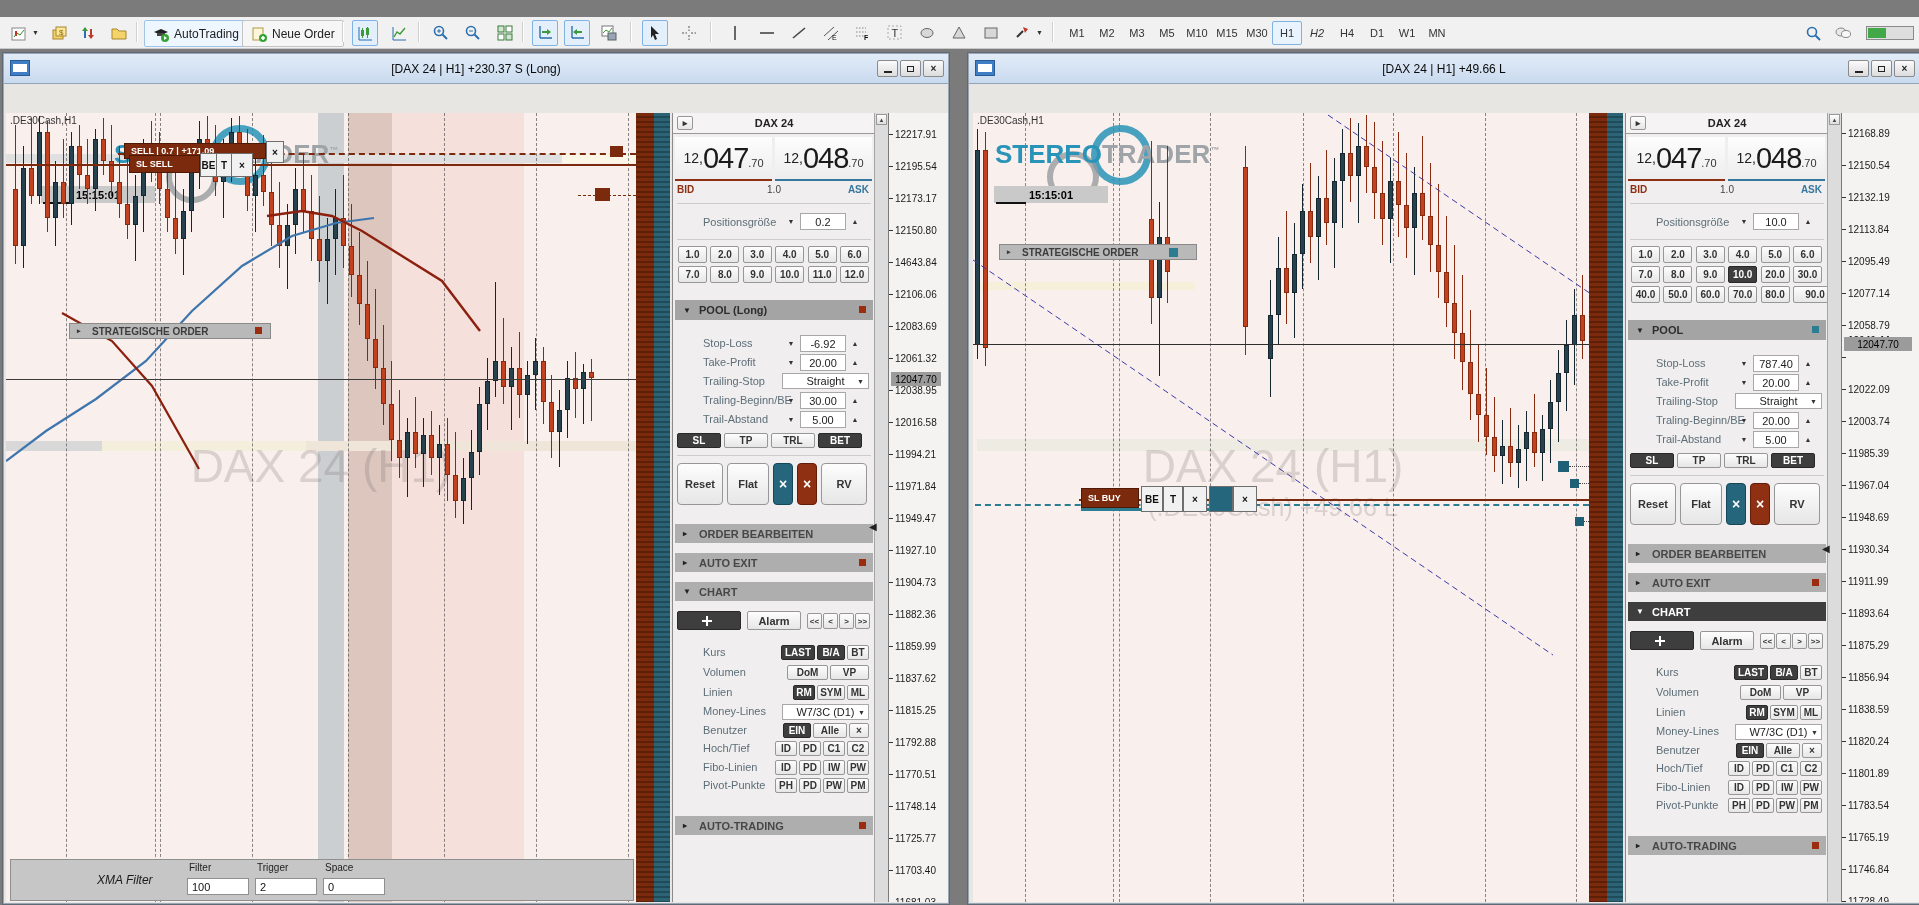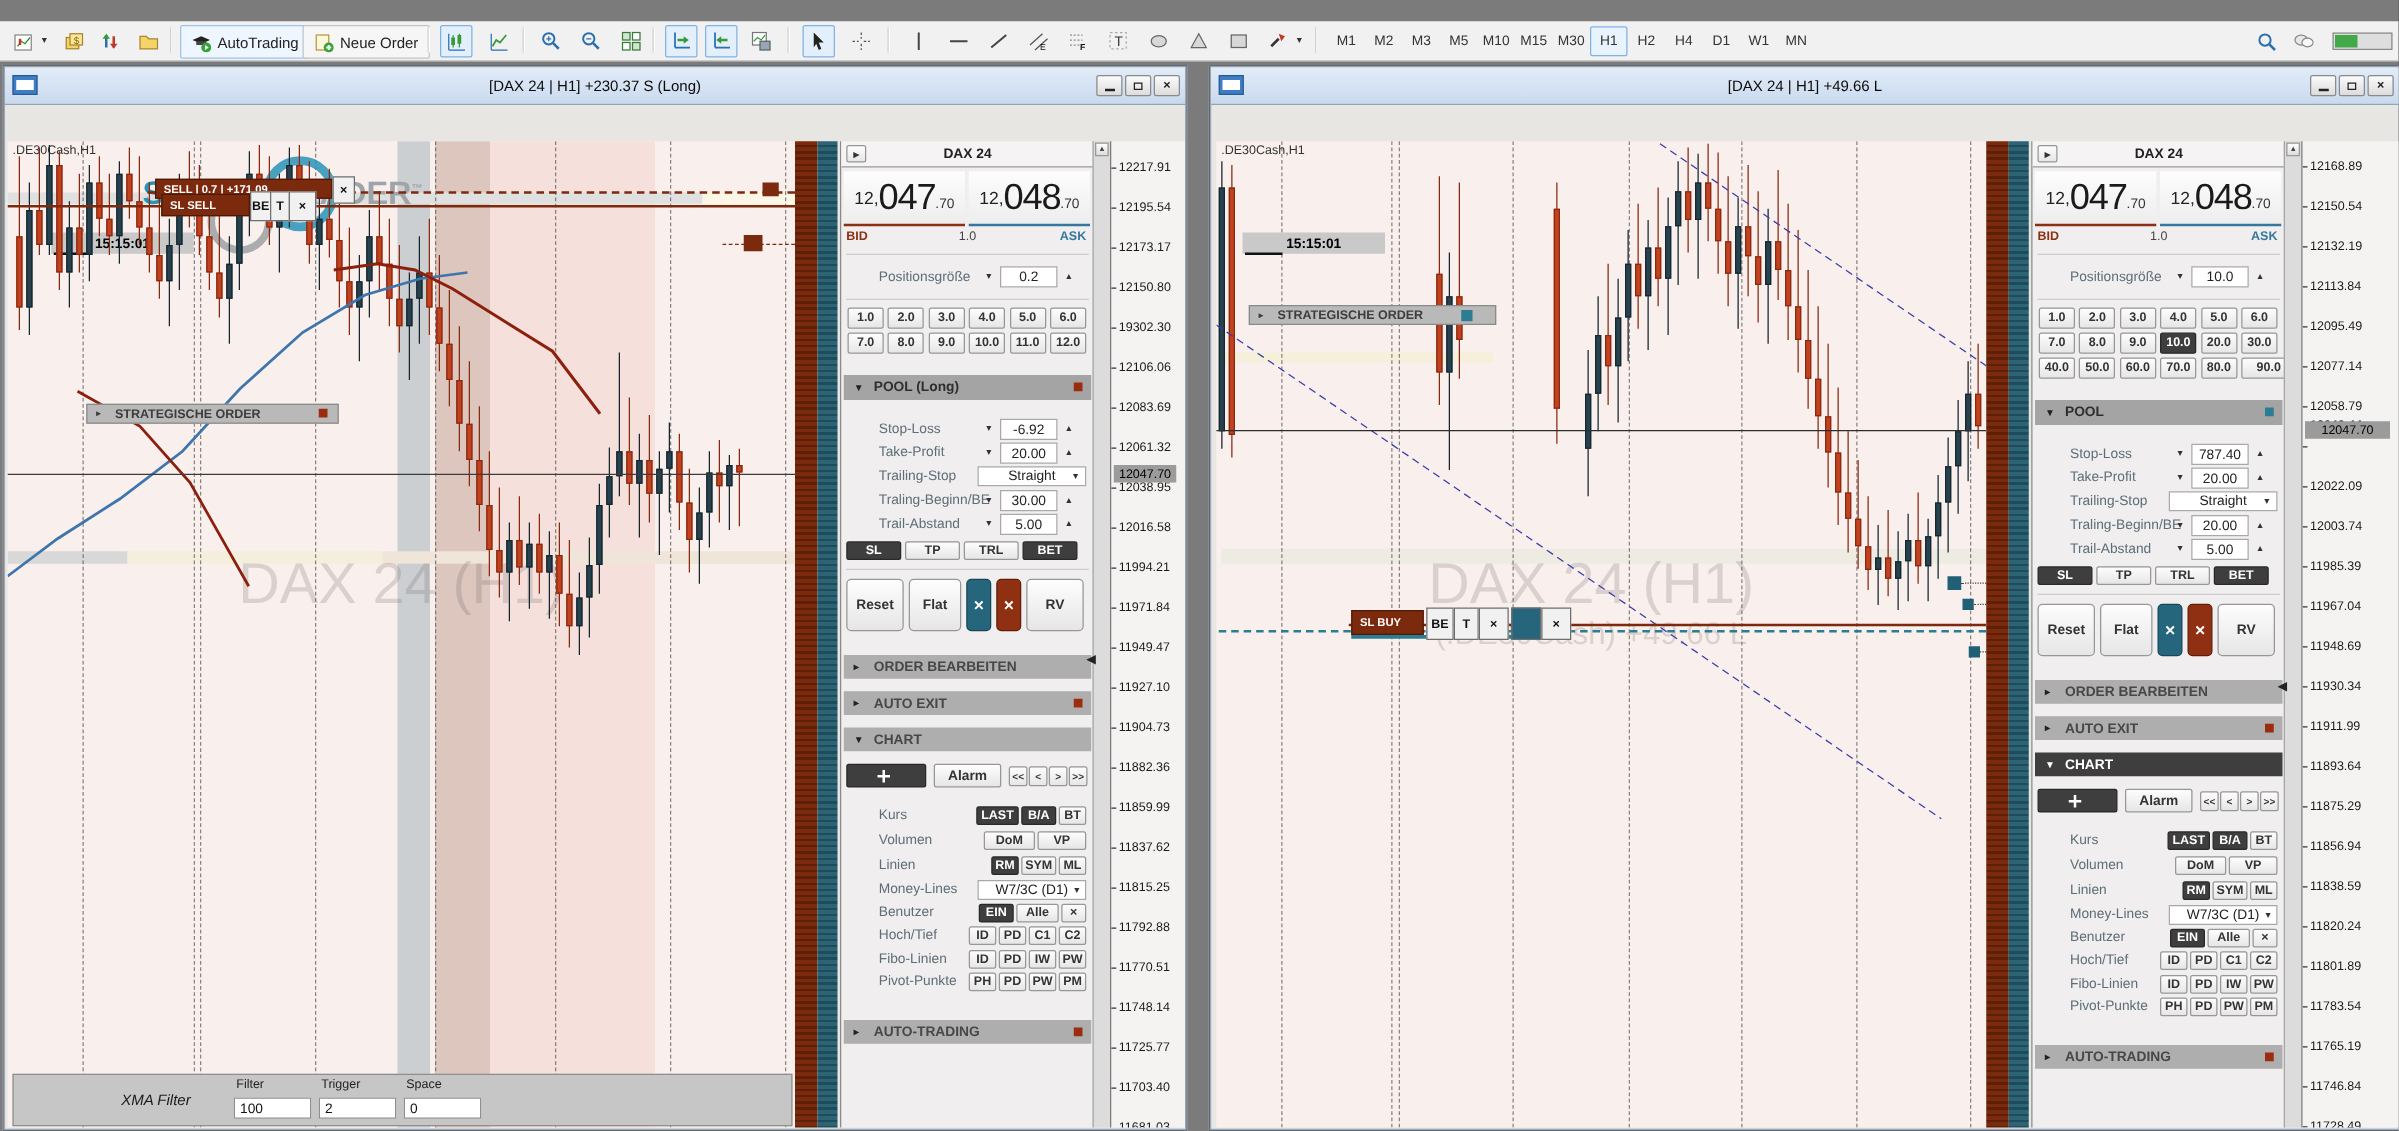--- a/index.html
+++ b/index.html
@@ -241,21 +241,21 @@
       <div class="abs" style="left: 1036px; top: 12px; font-size: 7px; color: rgb(51, 51, 51);">▼</div>
       <div class="tsep" style="left: 1052px;"></div>
       <div class="tfbtn" style="left: 1062px;">M1</div>
       <div class="tfbtn" style="left: 1092px;">M2</div>
       <div class="tfbtn" style="left: 1122px;">M3</div>
       <div class="tfbtn" style="left: 1152px;">M5</div>
       <div class="tfbtn" style="left: 1182px;">M10</div>
       <div class="tfbtn" style="left: 1212px;">M15</div>
       <div class="tfbtn" style="left: 1242px;">M30</div>
       <div class="tfbtn sel" style="left: 1272px;">H1</div>
-      <div class="tfbtn" style="left: 1302px;">H2</div>
+      <div class="tfbtn" style="left: 1302px; font-style: italic;">H2</div>
       <div class="tfbtn" style="left: 1332px;">H4</div>
       <div class="tfbtn" style="left: 1362px;">D1</div>
       <div class="tfbtn" style="left: 1392px;">W1</div>
       <div class="tfbtn" style="left: 1422px;">MN</div>
       <div class="tbtn" style="left: 1800px;">
         <svg width="16" height="16" viewBox="0 0 16 16">
           <circle cx="7" cy="7" r="4.5" fill="none" stroke="#2b6fb0" stroke-width="1.6"></circle>
           <path d="M10.5 10.5 L15 15" stroke="#2b6fb0" stroke-width="2"></path>
         </svg>
       </div>
@@ -600,21 +600,21 @@
         <div class="axis" style="left: 884px; top: 30px; width: 60px; height: 819px;">
           <div class="abs" style="left: 0px; top: 21px; width: 4px; height: 1px; background: rgb(51, 51, 51);"></div>
           <div class="alab" style="left: 6px; top: 16px;">12217.91</div>
           <div class="abs" style="left: 0px; top: 53px; width: 4px; height: 1px; background: rgb(51, 51, 51);"></div>
           <div class="alab" style="left: 6px; top: 48px;">12195.54</div>
           <div class="abs" style="left: 0px; top: 85px; width: 4px; height: 1px; background: rgb(51, 51, 51);"></div>
           <div class="alab" style="left: 6px; top: 80px;">12173.17</div>
           <div class="abs" style="left: 0px; top: 117px; width: 4px; height: 1px; background: rgb(51, 51, 51);"></div>
           <div class="alab" style="left: 6px; top: 112px;">12150.80</div>
           <div class="abs" style="left: 0px; top: 149px; width: 4px; height: 1px; background: rgb(51, 51, 51);"></div>
-          <div class="alab" style="left: 6px; top: 144px;">19302.30</div>
+          <div class="alab" style="left: 6px; top: 144px;">14643.84</div>
           <div class="abs" style="left: 0px; top: 181px; width: 4px; height: 1px; background: rgb(51, 51, 51);"></div>
           <div class="alab" style="left: 6px; top: 176px;">12106.06</div>
           <div class="abs" style="left: 0px; top: 213px; width: 4px; height: 1px; background: rgb(51, 51, 51);"></div>
           <div class="alab" style="left: 6px; top: 208px;">12083.69</div>
           <div class="abs" style="left: 0px; top: 245px; width: 4px; height: 1px; background: rgb(51, 51, 51);"></div>
           <div class="alab" style="left: 6px; top: 240px;">12061.32</div>
           <div class="abs" style="left: 0px; top: 277px; width: 4px; height: 1px; background: rgb(51, 51, 51);"></div>
           <div class="alab" style="left: 6px; top: 272px;">12038.95</div>
           <div class="abs" style="left: 0px; top: 309px; width: 4px; height: 1px; background: rgb(51, 51, 51);"></div>
           <div class="alab" style="left: 6px; top: 304px;">12016.58</div>
@@ -683,20 +683,25 @@
           <div class="wm1" style="left: 300px; top: 326px;">DAX 24 (H1)</div>
           <div class="wm2" style="left: 300px; top: 380px;">(.DE30Cash) +49.66 L</div>
           <div class="dashv" style="left: 52px; height: 819px;"></div>
           <div class="dashv" style="left: 140px; height: 819px;"></div>
           <div class="dashv" style="left: 146px; height: 819px;"></div>
           <div class="dashv" style="left: 237px; height: 819px;"></div>
           <div class="dashv" style="left: 330px; height: 819px;"></div>
           <div class="dashv" style="left: 420px; height: 819px;"></div>
           <div class="dashv" style="left: 512px; height: 819px;"></div>
           <div class="dashv" style="left: 603px; height: 819px;"></div>
+          <div class="abs" style="left: 22px; top: 20px; width: 260px; height: 60px;">
+            <div class="ring" style="left: 96px; top: -8px; width: 46px; height: 46px; border: 7px solid rgba(42, 147, 184, 0.85);"></div>
+            <div class="ring" style="left: 52px; top: 18px; width: 40px; height: 40px; border: 6px solid rgba(150, 155, 158, 0.8);"></div>
+            <div class="abs" style="left: 0px; top: 6px; font: 700 26px &quot;Liberation Sans&quot;, sans-serif; white-space: nowrap;"><span style="color:#2a93b8">STEREO</span><span style="color:#9fa4a8">TRADER</span><span style="color:#9fa4a8;font-size:9px;vertical-align:super">™</span></div>
+          </div>
           <div class="abs" style="left: 4px; top: 2px; font-size: 10px; color: rgb(51, 51, 51);">.DE30Cash,H1</div>
           <div class="clock" style="left: 21px; top: 73px; width: 114px; height: 17px;">15:15:01</div>
           <div class="abs" style="left: 23px; top: 89px; width: 30px; height: 2px; background: rgb(17, 17, 17);"></div>
           <div class="abs" style="left: 4px; top: 15.5762px; width: 1px; height: 230.208px; background: rgb(22, 38, 46);"></div>
           <div class="abs" style="left: 2px; top: 36.5042px; width: 5px; height: 195.328px; background: rgb(38, 66, 78); border: 1px solid rgb(22, 38, 46);"></div>
           <div class="abs" style="left: 12px; top: 19.0642px; width: 1px; height: 233.696px; background: rgb(135, 42, 16);"></div>
           <div class="abs" style="left: 10px; top: 36.5042px; width: 5px; height: 198.816px; background: rgb(194, 65, 31); border: 1px solid rgb(135, 42, 16);"></div>
           <div class="abs" style="left: 178px; top: 27.7842px; width: 1px; height: 183.12px; background: rgb(135, 42, 16);"></div>
           <div class="abs" style="left: 176px; top: 106.264px; width: 5px; height: 78.48px; background: rgb(194, 65, 31); border: 1px solid rgb(135, 42, 16);"></div>
           <div class="abs" style="left: 186px; top: 88.8242px; width: 1px; height: 174.4px; background: rgb(22, 38, 46);"></div>

